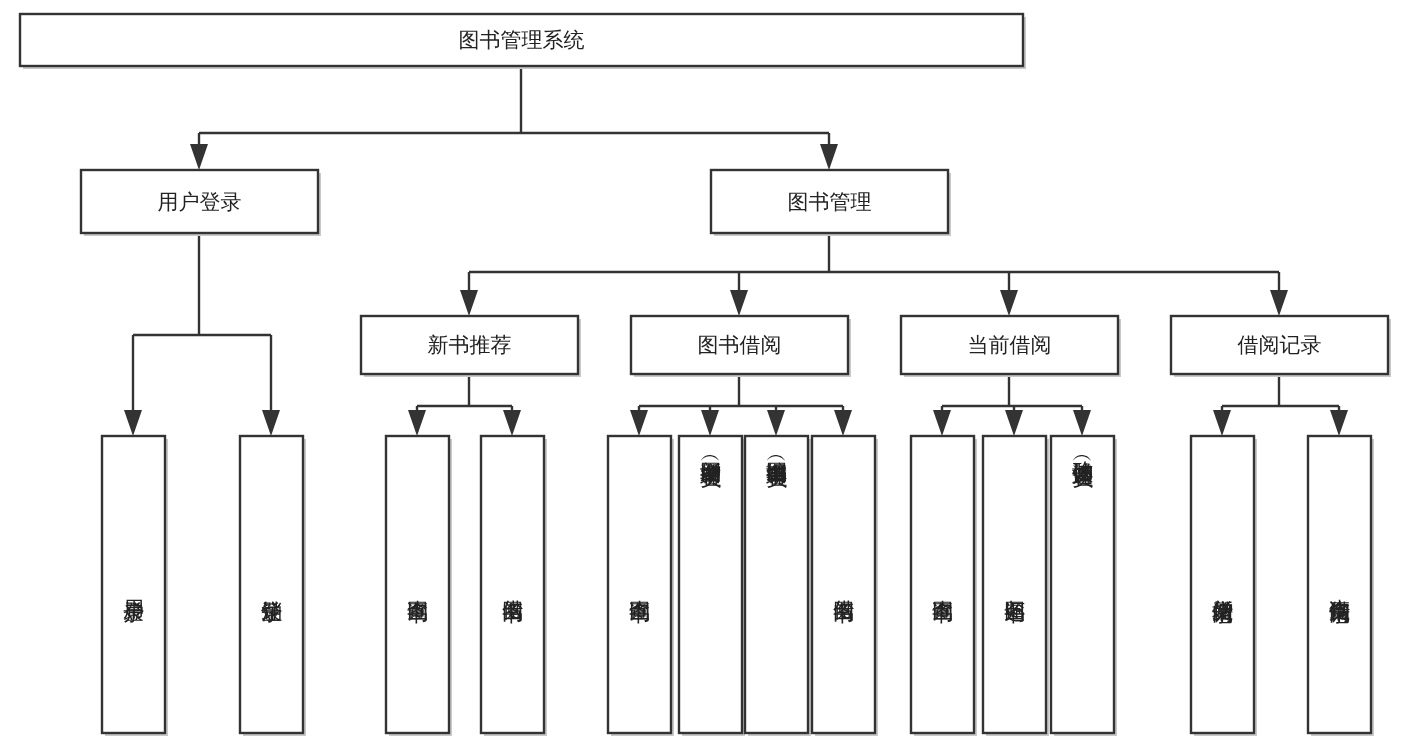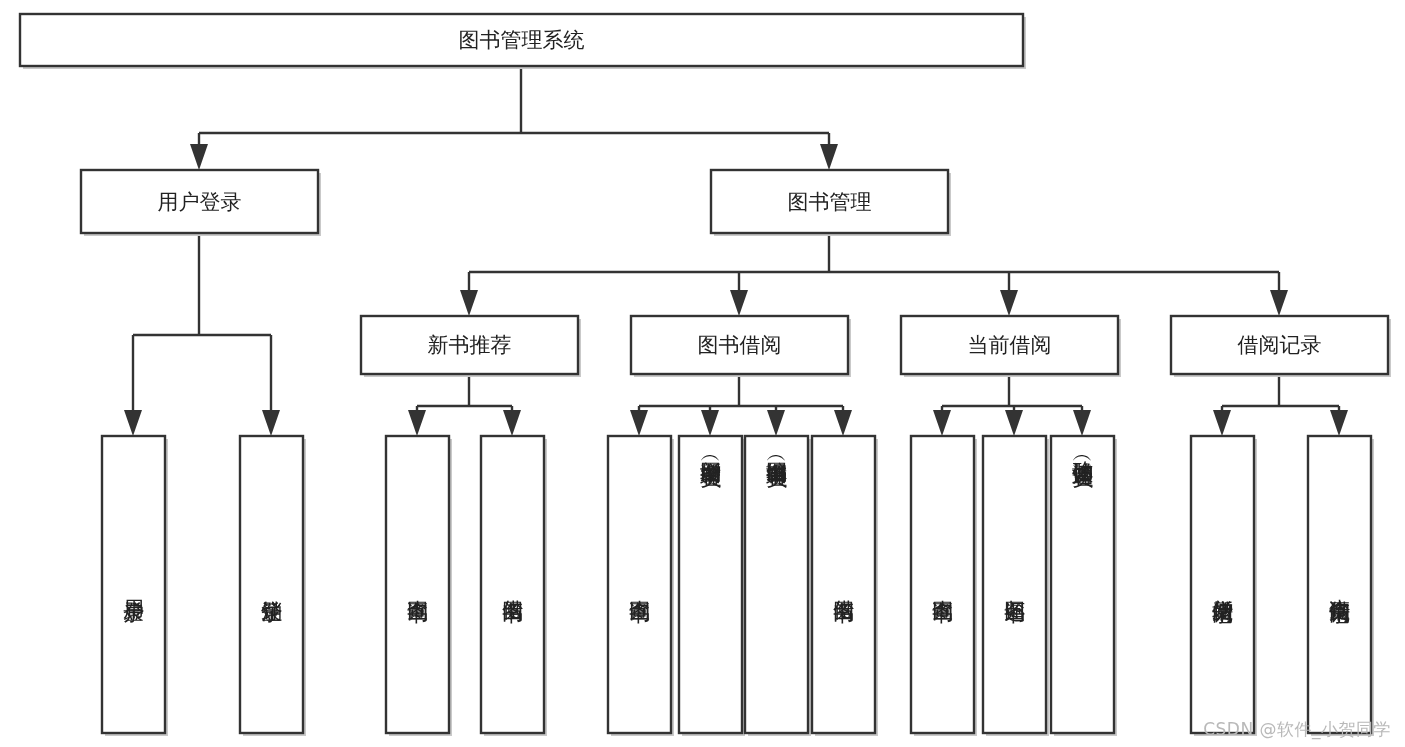--- a/index.html
+++ b/index.html
@@ -248,14 +248,13 @@
       <div class="node-label-v" style="left: 608px; width: 63px; top: 444px; height: 281px; display: flex; justify-content: center; align-items: center;">查询图书</div>
       <div class="node-label-v" style="left: 679px; width: 63px; top: 444px; height: 281px; display: flex; justify-content: flex-start; align-items: center;">新增图书（管理员）</div>
       <div class="node-label-v" style="left: 745px; width: 63px; top: 444px; height: 281px; display: flex; justify-content: flex-start; align-items: center;">编辑图书（管理员）</div>
       <div class="node-label-v" style="left: 812px; width: 63px; top: 444px; height: 281px; display: flex; justify-content: center; align-items: center;">借阅图书</div>
       <div class="node-label-v" style="left: 911px; width: 63px; top: 444px; height: 281px; display: flex; justify-content: center; align-items: center;">查询图书</div>
       <div class="node-label-v" style="left: 983px; width: 63px; top: 444px; height: 281px; display: flex; justify-content: center; align-items: center;">归还图书</div>
       <div class="node-label-v" style="left: 1051px; width: 63px; top: 444px; height: 281px; display: flex; justify-content: flex-start; align-items: center;">确认归还（管理员）</div>
       <div class="node-label-v" style="left: 1191px; width: 63px; top: 444px; height: 281px; display: flex; justify-content: center; align-items: center;">新增借阅记录</div>
       <div class="node-label-v" style="left: 1308px; width: 63px; top: 444px; height: 281px; display: flex; justify-content: center; align-items: center;">查询借阅记录</div>
     </div>
-  <div class="watermark">CSDN @软件_小贺同学</div>
 </div>
 
 </body></html>

